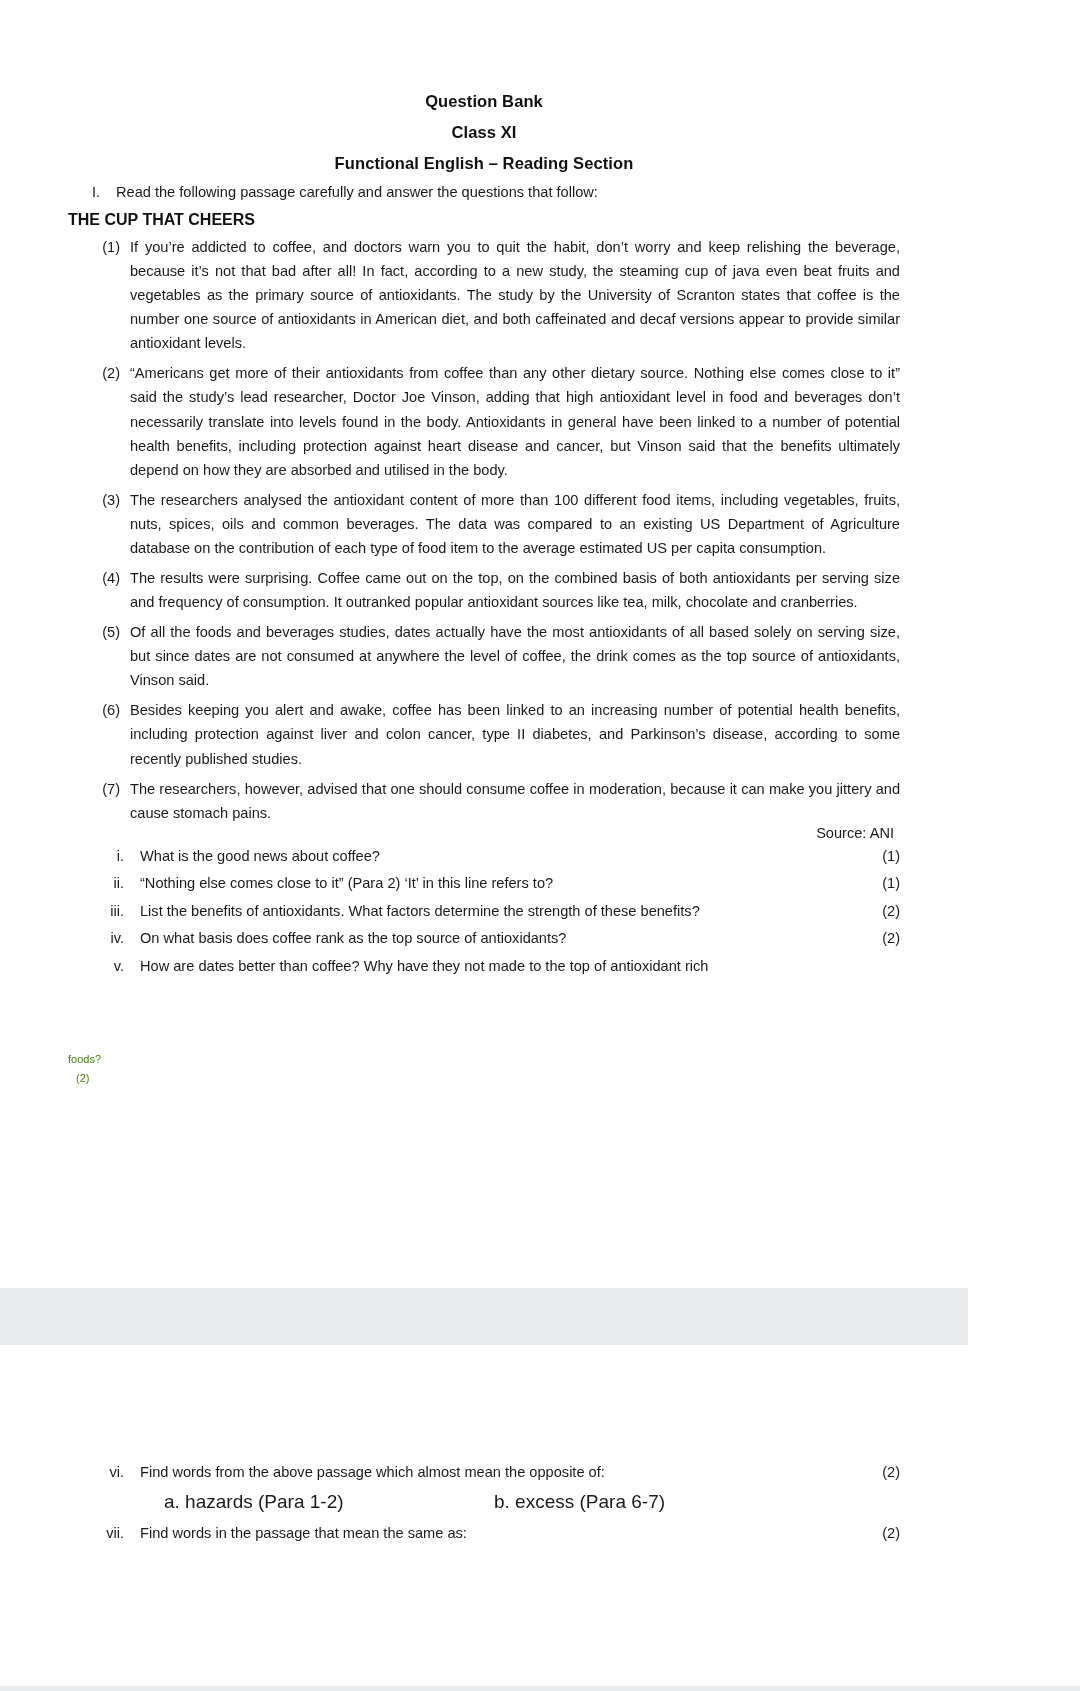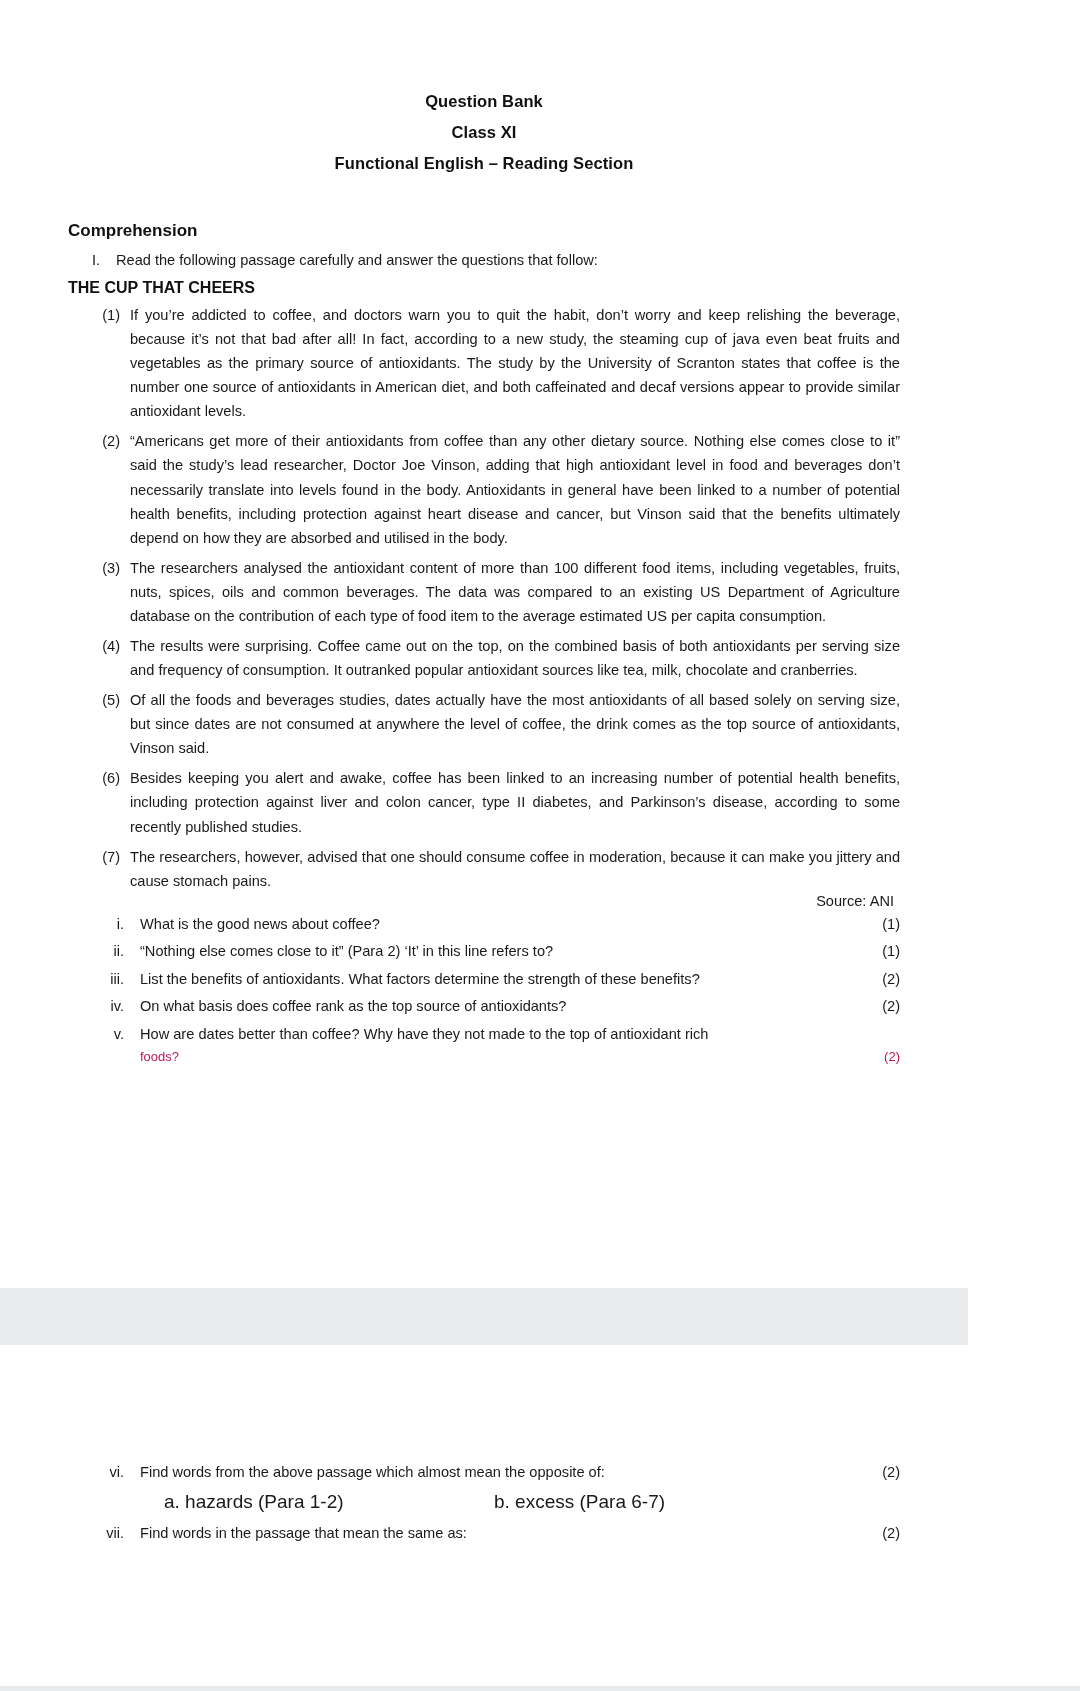--- a/index.html
+++ b/index.html
@@ -158,23 +158,24 @@
     box-sizing: border-box;
   }
   .q-row .qt { flex: 1; }
   .q-row .qm {
     flex: 0 0 auto;
     white-space: nowrap;
     padding-left: 8px;
   }
   .q-cont {
     display: flex;
-    font-size: 13px;
+    font-size: 11px;
     line-height: 1.68;
-    color: #be185d;
+    color: #4d7c0f;
+    flex-direction: column;
   }
   .q-cont .pad {
     width: 72px;
     flex: 0 0 72px;
   }
   .q-cont .qt { flex: 1; }
   .q-cont .qm {
     flex: 0 0 auto;
     white-space: nowrap;
     padding-left: 8px;
@@ -208,21 +209,20 @@
 <div class="viewport">
 
   <div class="right-gutter"></div>
 
   <div class="page page-1">
 
     <div class="doc-title t1">Question Bank</div>
     <div class="doc-title t2">Class XI</div>
     <div class="doc-title t3">Functional English – Reading Section</div>
 
-    <div class="section-heading">Comprehension</div>
 
     <div class="lvl1">
       <span class="marker">I.</span>
       <span class="body">Read the following passage carefully and answer the questions that follow:</span>
     </div>
 
     <div class="passage-title">THE CUP THAT CHEERS</div>
 
     <div class="para">
       <span class="num">(1)</span>

